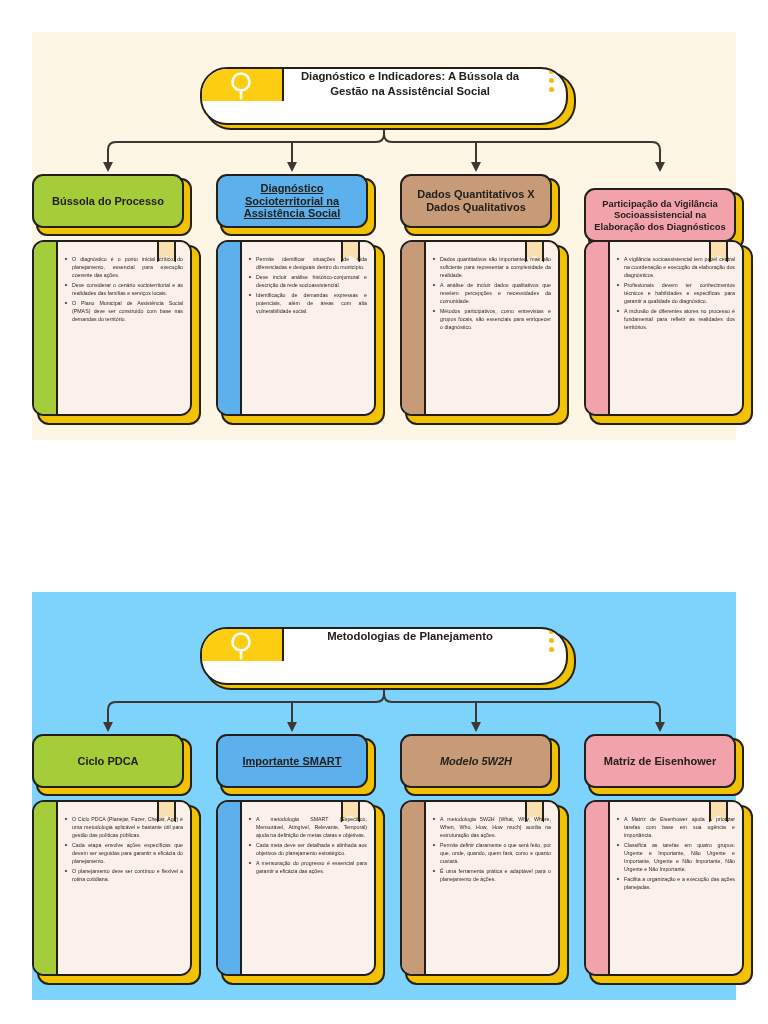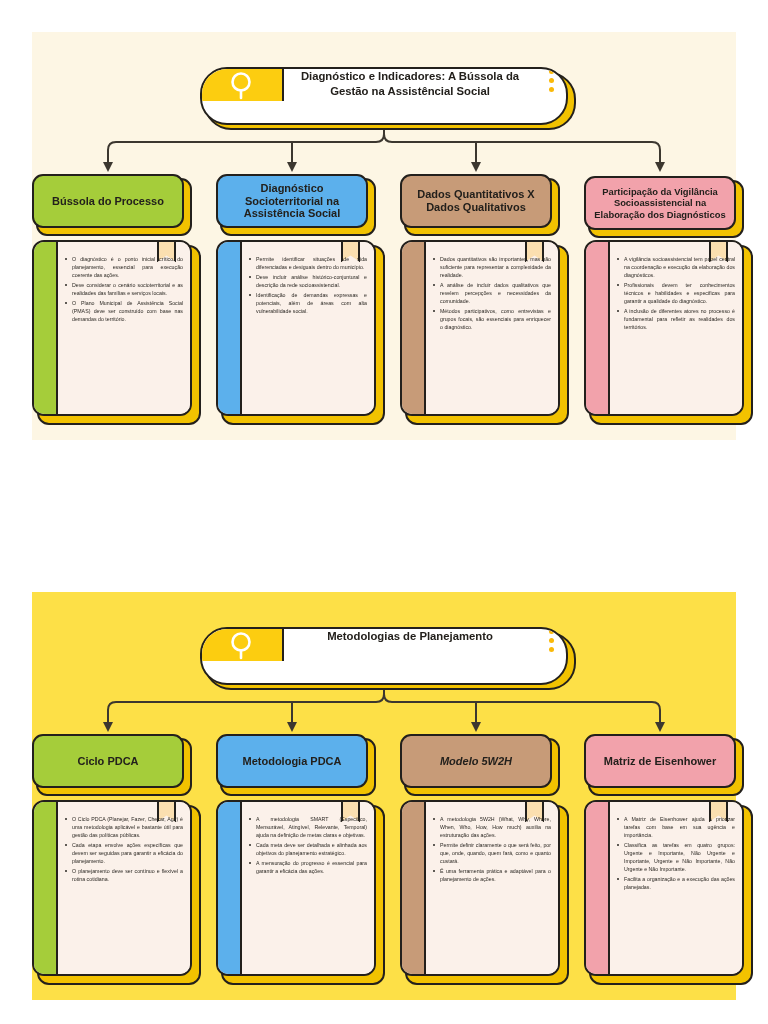--- a/index.html
+++ b/index.html
@@ -1,21 +1,21 @@
 <!DOCTYPE html>
 <html><head>
 <meta charset="utf-8">
 <style>
   html,body{margin:0;padding:0;background:#ffffff;}
   body{width:768px;height:1024px;font-family:"Liberation Sans",sans-serif;-webkit-font-smoothing:antialiased;}
   .page{position:relative;width:768px;height:1024px;overflow:hidden;}
 
   .panel{position:absolute;left:32px;width:704px;}
   #panel-diagnostico{top:32px;height:408px;background:#fdf6e4;}
-  #panel-metodologias{top:592px;height:408px;background:#fde047;}
+  #panel-metodologias{top:592px;height:408px;background:#7dd3fc;}
 
   
   .titlebar-wrap{position:absolute;left:168px;width:368px;}
   .titlebar{position:relative;height:54px;border:2.5px solid #23201c;border-radius:27px;
             background:#ffffff;display:flex;align-items:flex-start;overflow:hidden;}
   .titlebar-shadow{position:absolute;left:4px;top:5px;width:368px;height:54px;
             border:2.5px solid #23201c;border-radius:27px;background:#f2c200;}
   .tb-icon{width:80px;background:#fccd10;display:flex;align-items:center;justify-content:center;
            border-right:2.5px solid #23201c;flex:0 0 80px;}
   .tb-icon svg{display:block;}
@@ -51,21 +51,21 @@
                 -webkit-hyphens:auto;hyphens:auto;}
   .card-body li:before{content:"";position:absolute;left:1px;top:2.2px;width:2px;height:2px;
                        border-radius:50%;background:#2b2823;}
 
   
   .ribbon{position:absolute;right:14px;top:-3px;width:19px;height:23px;
           background:#fbdfb0;border:2px solid #23201c;border-top:none;box-sizing:border-box;
           clip-path:polygon(0 0,100% 0,100% 100%,50% 72%,0 100%);}
 
   .clr-green{background:#a5cd3a;}
-  .clr-blue{background:#5cb0ec;}
+  .clr-blue{background:#5cb0ec;text-decoration:underline;}
   .clr-brown{background:#c79b78;}
   .clr-pink{background:#f2a2ab;}
 </style>
 </head>
 <body>
 
 <div class="page">
 
   <section class="panel" id="panel-diagnostico">
 
@@ -107,21 +107,21 @@
       <div class="cat-head clr-green">Bússola do Processo</div>
     </div>
     <div class="cat-head-wrap" style="left:184px;top:142px;">
       <div class="cat-head-shadow"></div>
       <div class="cat-head clr-blue">Diagnóstico Socioterritorial na Assistência Social</div>
     </div>
     <div class="cat-head-wrap" style="left:368px;top:142px;text-decoration:underline;">
       <div class="cat-head-shadow"></div>
       <div class="cat-head clr-brown">Dados Quantitativos X Dados Qualitativos</div>
     </div>
-    <div class="cat-head-wrap" style="left:552px;top:144px;padding-left:20px;">
+    <div class="cat-head-wrap" style="left:552px;top:156px;padding-left:20px;">
       <div class="cat-head-shadow"></div>
       <div class="cat-head clr-pink small">Participação da Vigilância Socioassistencial na Elaboração dos Diagnósticos</div>
     </div>
 
     <div class="card-wrap" style="left:0px;top:208px;">
       <div class="card-shadow"></div>
       <div class="card">
         <div class="card-strip clr-green"></div>
         <div class="card-body">
           <div class="ribbon"></div>
@@ -214,21 +214,21 @@
         </div>
       </div>
     </div>
 
     <div class="cat-head-wrap" style="left:0px;top:142px;">
       <div class="cat-head-shadow"></div>
       <div class="cat-head clr-green">Ciclo PDCA</div>
     </div>
     <div class="cat-head-wrap" style="left:184px;top:142px;">
       <div class="cat-head-shadow"></div>
-      <div class="cat-head clr-blue">Metodologia PDCA</div>
+      <div class="cat-head clr-blue">Importante SMART</div>
     </div>
     <div class="cat-head-wrap" style="left:368px;top:142px;font-style:italic;">
       <div class="cat-head-shadow"></div>
       <div class="cat-head clr-brown">Modelo 5W2H</div>
     </div>
     <div class="cat-head-wrap" style="left:552px;top:142px;">
       <div class="cat-head-shadow"></div>
       <div class="cat-head clr-pink">Matriz de Eisenhower</div>
     </div>
 

